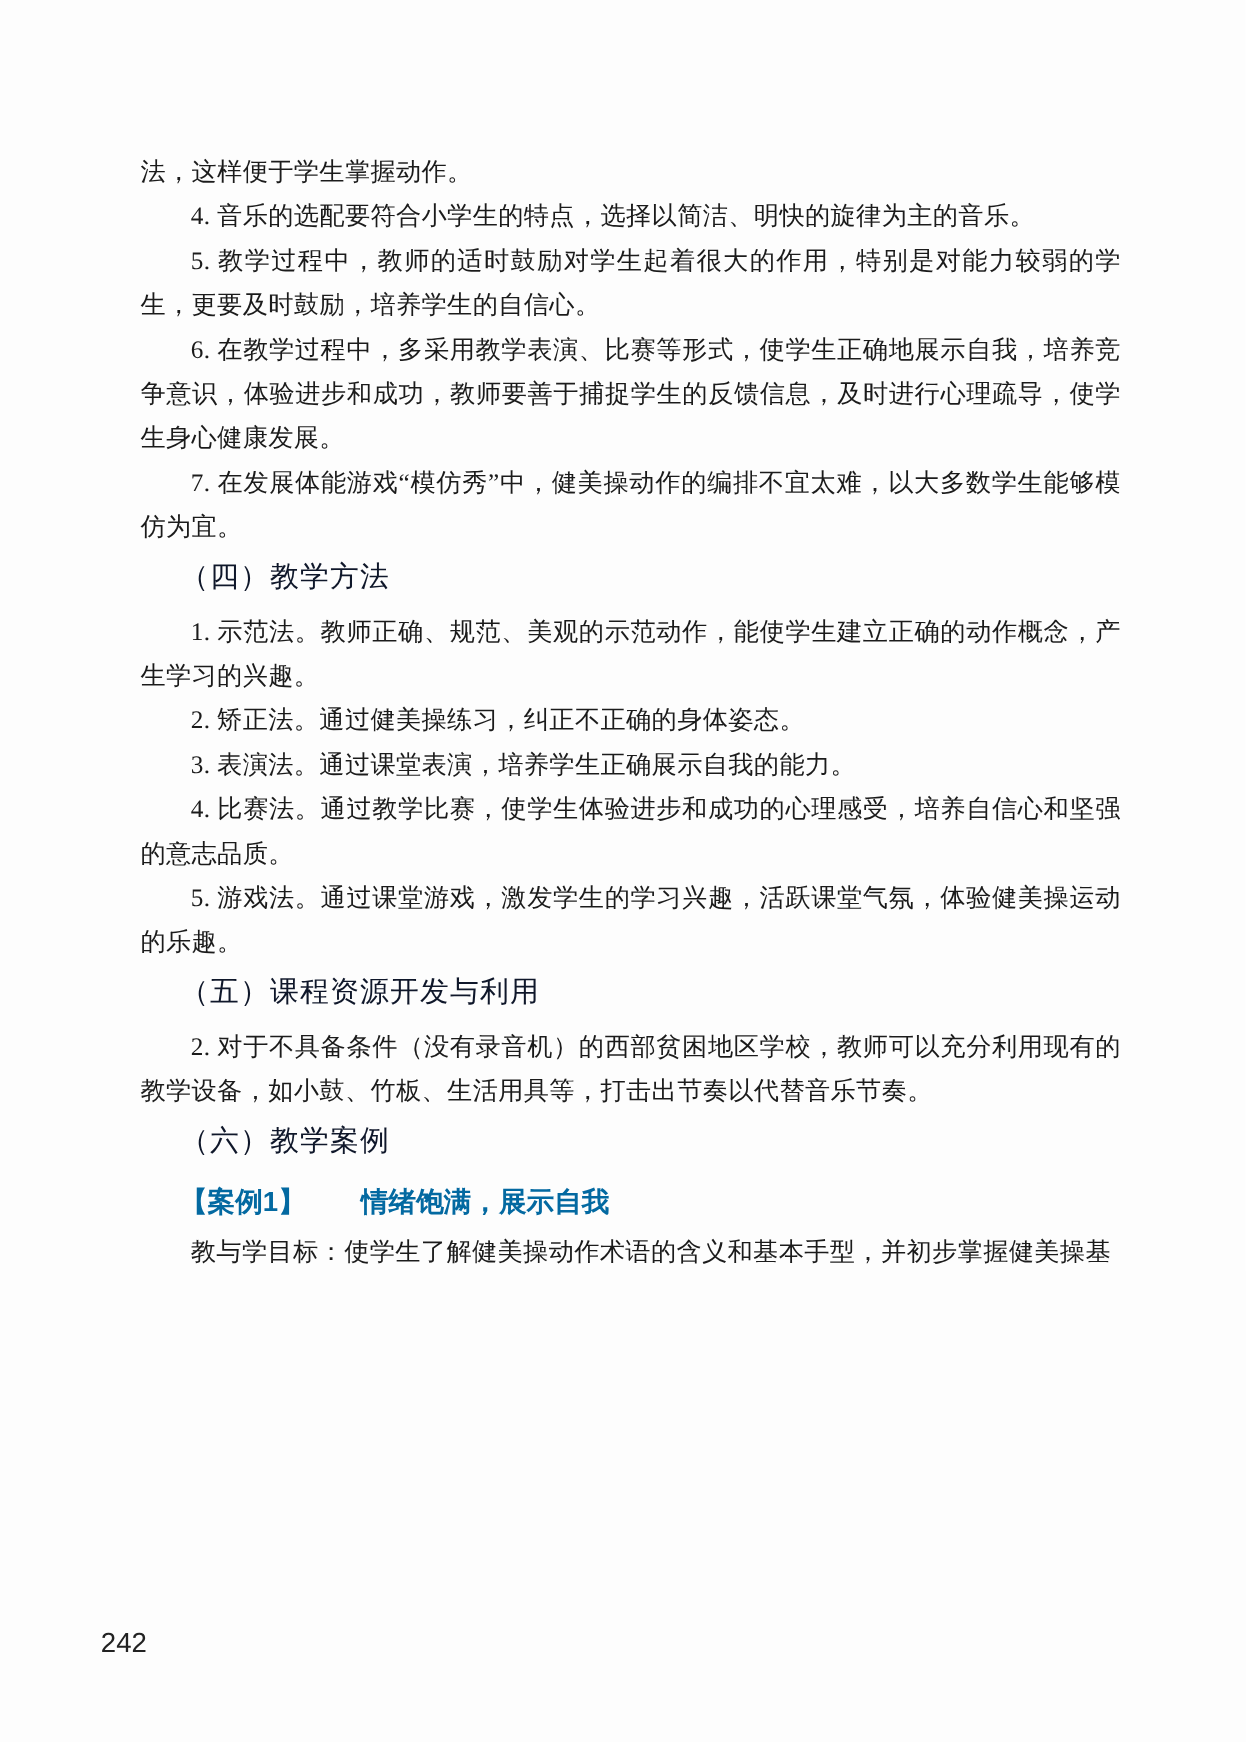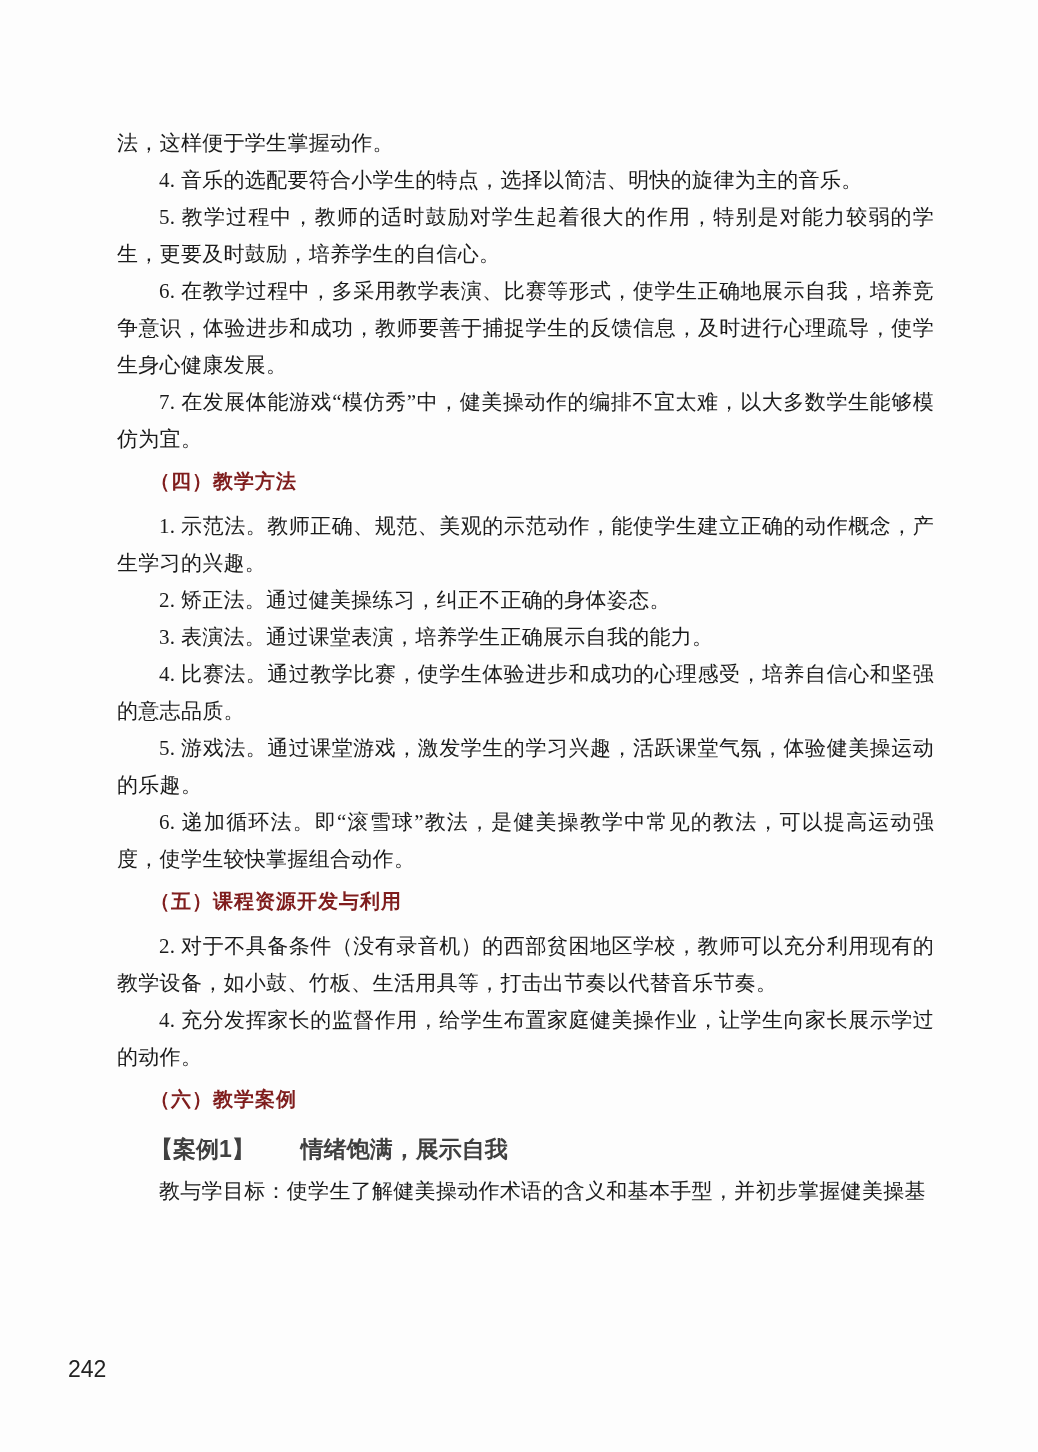--- a/index.html
+++ b/index.html
@@ -31,39 +31,39 @@
     color: #1b1b1b;
     word-break: normal;
     letter-spacing: 0.3px;
   }
   p.body-paragraph.no-indent {
     text-indent: 0;
   }
   h2.section-heading {
     margin: 3px 0 7px 0;
     padding-left: 33px;
-    font-size: 20px;
+    font-size: 24px;
     line-height: 40px;
-    font-weight: 700;
-    color: #7f1d1d;
+    font-weight: 400;
+    color: #0f172a;
     letter-spacing: 1px;
     font-family: "Liberation Serif", "DejaVu Serif", serif;
   }
   h3.case-heading {
     margin: 15px 0 8px 0;
     padding-left: 33px;
     font-size: 23px;
     line-height: 31px;
     font-weight: 700;
-    color: #404040;
+    color: #0369a1;
     font-family: "Liberation Sans", "DejaVu Sans", sans-serif;
   }
   .page-number {
     position: absolute;
-    left: 68px;
+    left: 84px;
     top: 1356px;
     font-size: 23px;
     line-height: 26px;
     color: #222222;
     font-family: "Liberation Sans", "DejaVu Sans", sans-serif;
   }
 </style>
 </head>
 <body>
 
@@ -73,22 +73,20 @@
       <p class="body-paragraph">4. 音乐的选配要符合小学生的特点，选择以简洁、明快的旋律为主的音乐。</p>
       <p class="body-paragraph">5. 教学过程中，教师的适时鼓励对学生起着很大的作用，特别是对能力较弱的学生，更要及时鼓励，培养学生的自信心。</p>
       <p class="body-paragraph">6. 在教学过程中，多采用教学表演、比赛等形式，使学生正确地展示自我，培养竞争意识，体验进步和成功，教师要善于捕捉学生的反馈信息，及时进行心理疏导，使学生身心健康发展。</p>
       <p class="body-paragraph">7. 在发展体能游戏“模仿秀”中，健美操动作的编排不宜太难，以大多数学生能够模仿为宜。</p>
       <h2 class="section-heading">（四）教学方法</h2>
       <p class="body-paragraph">1. 示范法。教师正确、规范、美观的示范动作，能使学生建立正确的动作概念，产生学习的兴趣。</p>
       <p class="body-paragraph">2. 矫正法。通过健美操练习，纠正不正确的身体姿态。</p>
       <p class="body-paragraph">3. 表演法。通过课堂表演，培养学生正确展示自我的能力。</p>
       <p class="body-paragraph">4. 比赛法。通过教学比赛，使学生体验进步和成功的心理感受，培养自信心和坚强的意志品质。</p>
       <p class="body-paragraph">5. 游戏法。通过课堂游戏，激发学生的学习兴趣，活跃课堂气氛，体验健美操运动的乐趣。</p>
-      <p class="body-paragraph">6. 递加循环法。即“滚雪球”教法，是健美操教学中常见的教法，可以提高运动强度，使学生较快掌握组合动作。</p>
       <h2 class="section-heading">（五）课程资源开发与利用</h2>
       <p class="body-paragraph">2. 对于不具备条件（没有录音机）的西部贫困地区学校，教师可以充分利用现有的教学设备，如小鼓、竹板、生活用具等，打击出节奏以代替音乐节奏。</p>
-      <p class="body-paragraph">4. 充分发挥家长的监督作用，给学生布置家庭健美操作业，让学生向家长展示学过的动作。</p>
       <h2 class="section-heading">（六）教学案例</h2>
       <h3 class="case-heading">【案例1】　　情绪饱满，展示自我</h3>
       <p class="body-paragraph">教与学目标：使学生了解健美操动作术语的含义和基本手型，并初步掌握健美操基</p>
     </main>
   <div class="page-number">242</div>
 </div>
 
 </body></html>

